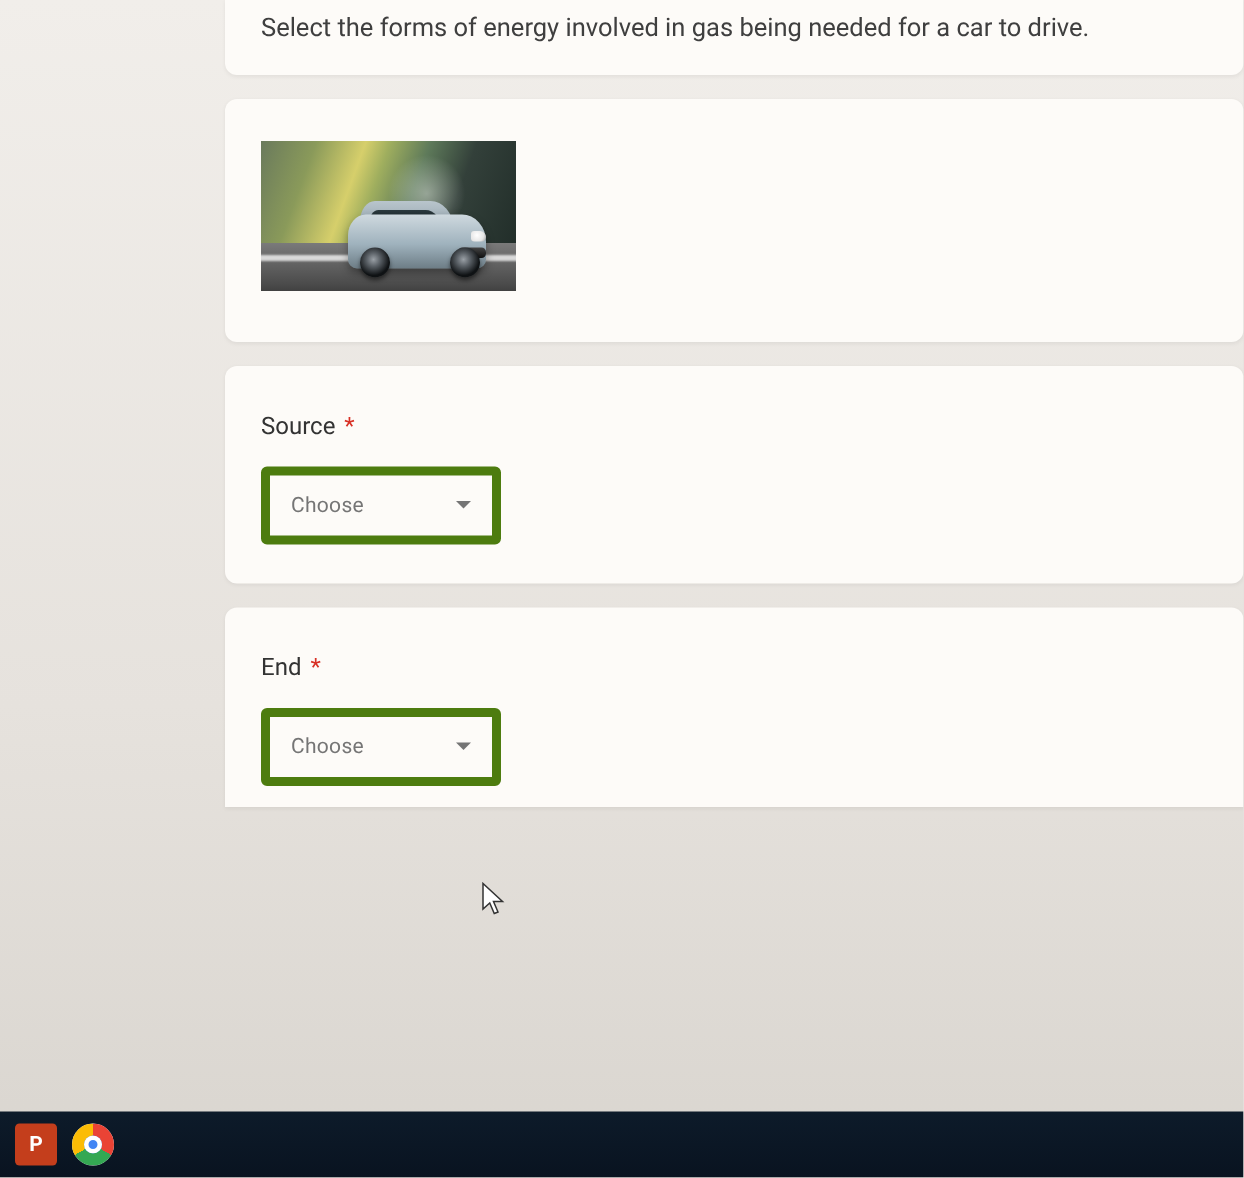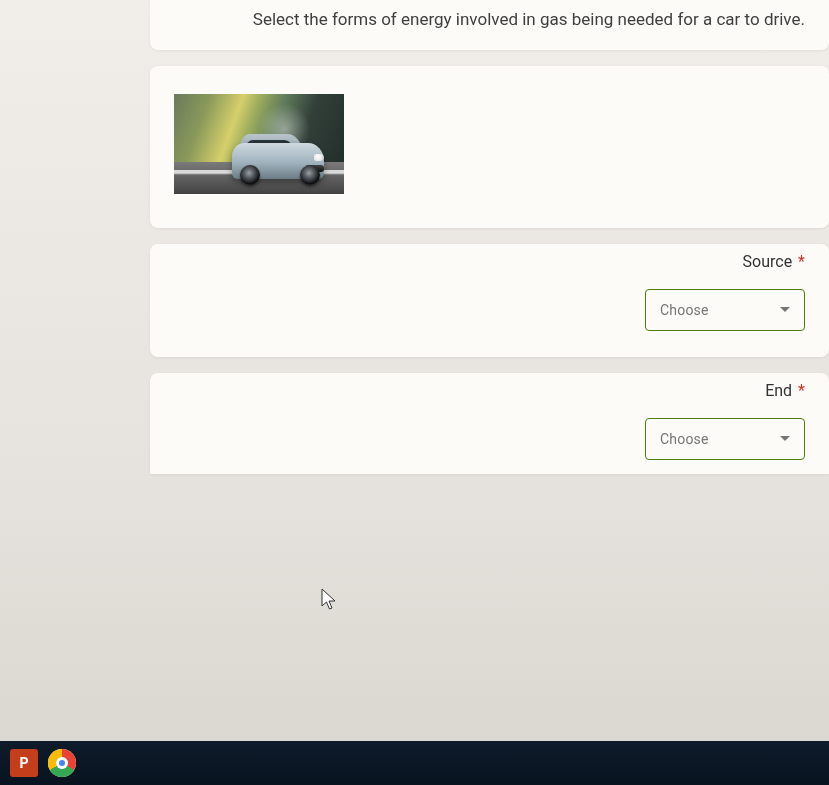--- a/index.html
+++ b/index.html
@@ -15,21 +15,20 @@
   body {
     background: #e5e1de;
     position: relative;
     overflow: hidden;
   }
   .page {
     padding: 0 0 0 150px;
     width: 100%;
     height: 100%;
     background: linear-gradient(180deg, #f1eeea 0%, #e6e2dd 60%, #d9d5cf 100%);
-    text-align: right;
   }
   .card {
     background: #fdfbf8;
     border-radius: 8px;
     margin-bottom: 16px;
     padding: 24px;
     box-shadow: 0 1px 3px rgba(0,0,0,0.06);
   }
   .instruction-card {
     padding: 8px 24px 18px 24px;
@@ -130,36 +129,36 @@
   .grille {
     position: absolute;
     left: 132px;
     bottom: 22px;
     width: 18px;
     height: 7px;
     background: linear-gradient(180deg, #444 0%, #111 100%);
     border-radius: 2px 3px 3px 2px;
   }
   .question-card {
-    padding: 8px 24px 26px 24px;
+    padding: 30px 24px 26px 24px;
   }
   .field-label {
     font-size: 16px;
     color: #333;
     margin-bottom: 18px;
   }
   .required {
     color: #d83025;
     margin-left: 2px;
   }
   .dropdown {
     display: inline-flex;
     align-items: center;
     justify-content: space-between;
-    border: 1px solid #4d7c0f;
+    border: 6px solid #4d7c0f;
     border-radius: 4px;
     padding: 12px 14px;
     min-width: 160px;
     background: #fdfbf8;
     cursor: pointer;
     color: #757575;
     font-size: 14px;
     letter-spacing: 0.2px;
   }
   .dropdown .caret {

